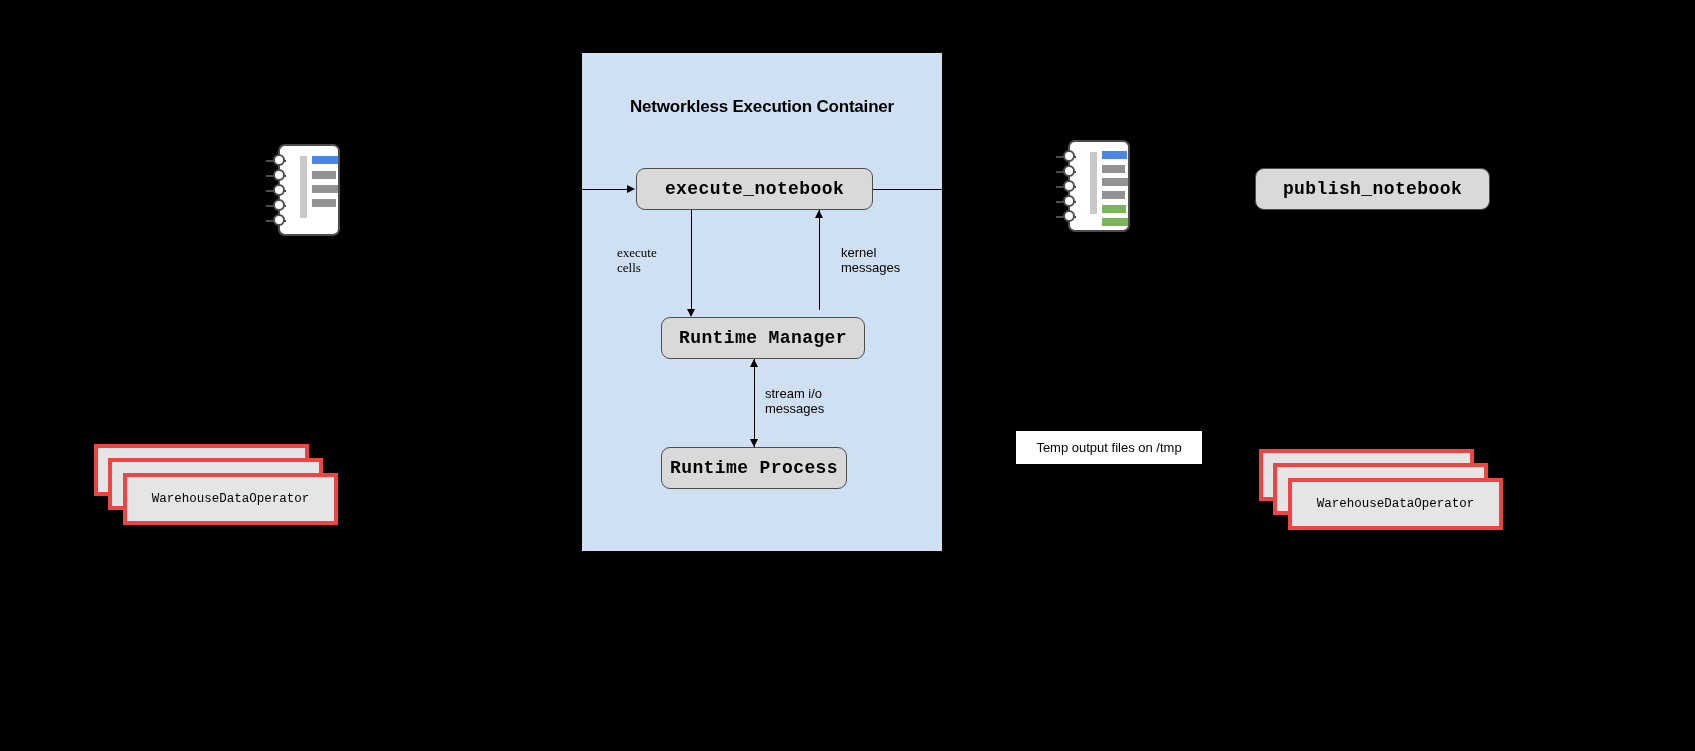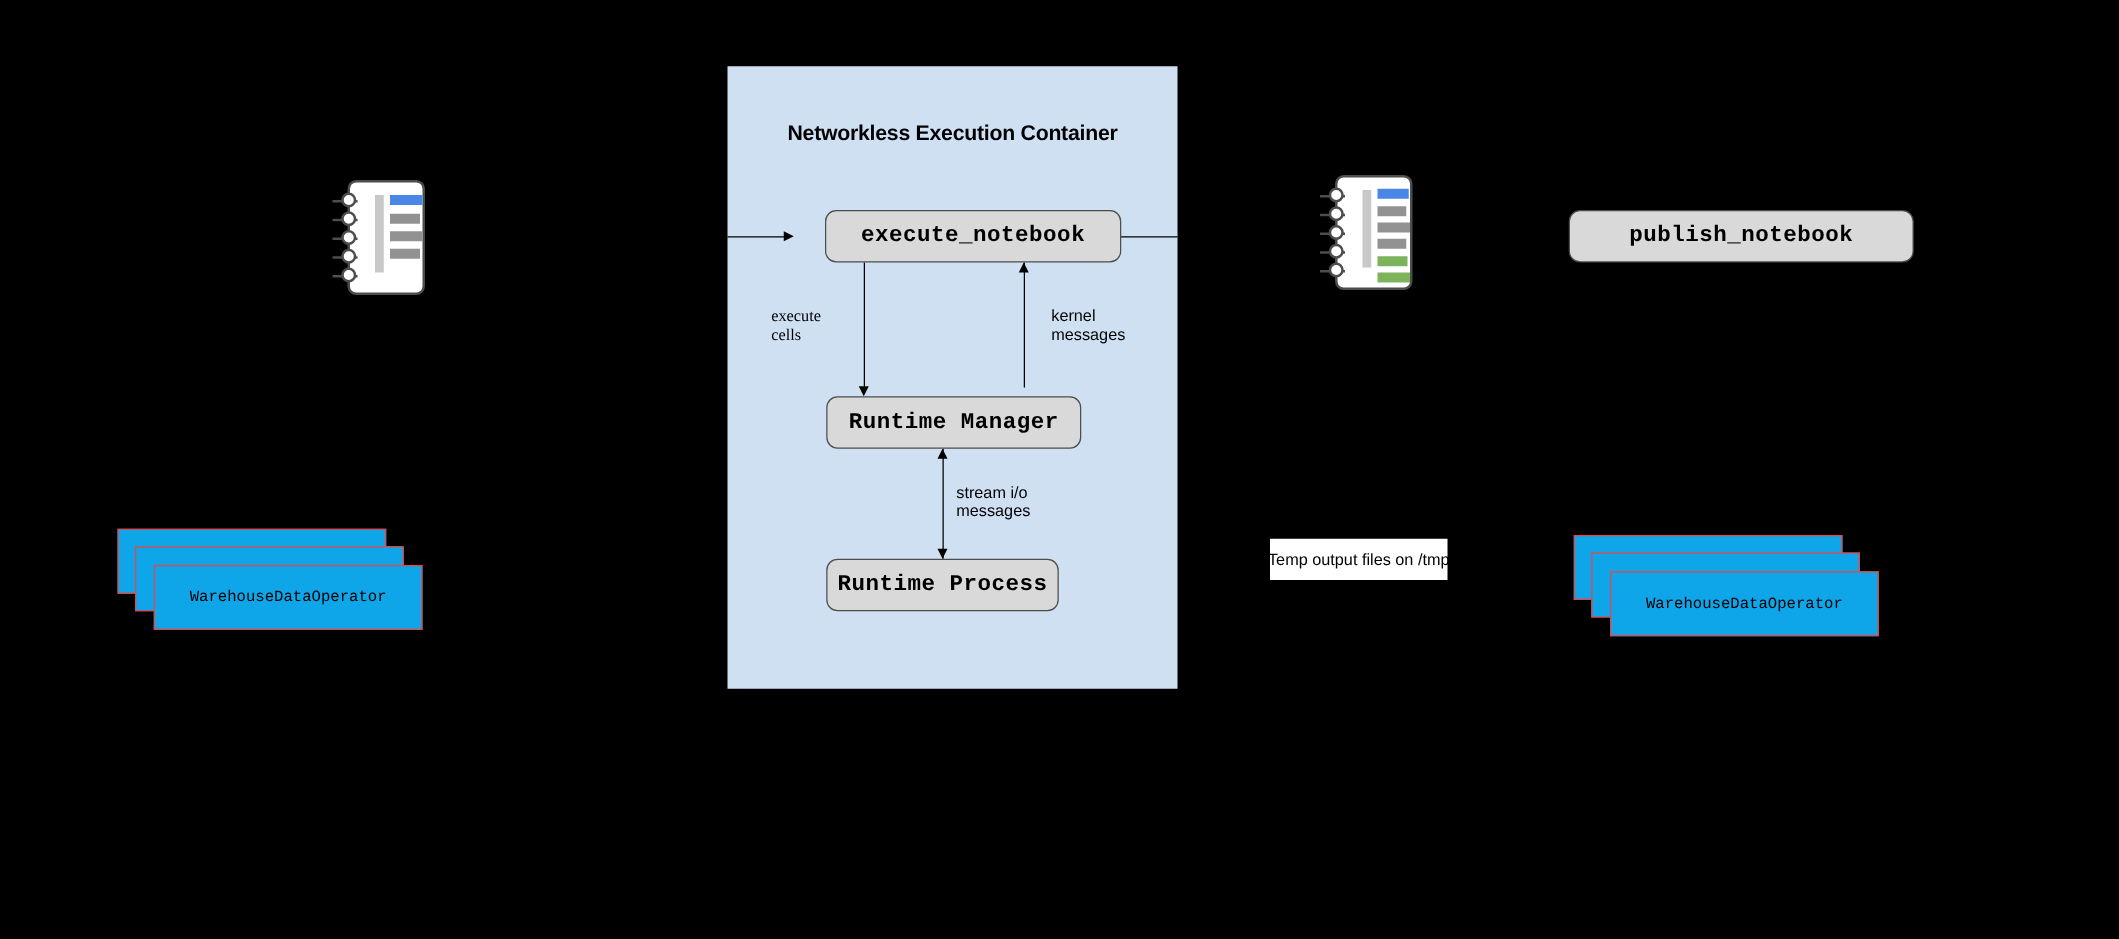--- a/index.html
+++ b/index.html
@@ -47,24 +47,24 @@
     display: flex;
     align-items: center;
     justify-content: center;
     font-family: "Liberation Mono", monospace;
     font-weight: bold;
     font-size: 18px;
     color: #000000;
     box-sizing: border-box;
     letter-spacing: 0.4px;
   }
-  #box-execute-notebook { left: 636px; top: 168px; width: 237px; height: 42px; margin-left: 24px; }
+  #box-execute-notebook { left: 636px; top: 168px; width: 237px; height: 42px; }
   #box-runtime-manager  { left: 661px; top: 317px; width: 204px; height: 42px; }
   #box-runtime-process  { left: 661px; top: 447px; width: 186px; height: 42px; }
-  #box-publish-notebook { left: 1255px; top: 168px; width: 276px; height: 42px; text-align: center; }
+  #box-publish-notebook { left: 1255px; top: 168px; width: 235px; height: 42px; text-align: center; }
 
   
   .line-h {
     position: absolute;
     height: 0;
     border-top: 1.4px solid #000000;
   }
 
   .v-arrow {
     position: absolute;
@@ -104,37 +104,38 @@
     align-items: center;
     justify-content: center;
     font-family: "Liberation Sans", sans-serif;
     font-size: 13px;
     color: #000000;
     box-sizing: border-box;
     padding: 0 8px;
     white-space: nowrap;
   }
   #note-temp-input  { left: 365px; top: 428px; width: 159px; height: 33px; }
-  #note-temp-output { left: 1016px; top: 431px; width: 142px; height: 33px; }
+  #note-temp-output { left: 1016px; top: 431px; width: 186px; height: 33px; }
 
   
   .stack { position: absolute; }
   .stack-box {
     position: absolute;
-    background: #0ea5e9;
-    border: 1px solid #ef4444;
+    background: #e5e5e5;
+    border: 4px solid #ef4444;
     box-sizing: border-box;
     display: flex;
     align-items: center;
     justify-content: center;
     font-family: "Liberation Mono", monospace;
     font-size: 12.5px;
     color: #000000;
     overflow: hidden;
     white-space: nowrap;
+    margin-top: 21px;
   }
   .stack-box.b0 { left: 0px;  top: 0px;  width: 215px; height: 52px; z-index: 1; }
   .stack-box.b1 { left: 14px; top: 14px; width: 215px; height: 52px; z-index: 2; }
   .stack-box.b2 { left: 29px; top: 29px; width: 215px; height: 52px; z-index: 3; }
   #stack-left  { left: 94px;  top: 423px; width: 260px; height: 90px; }
   #stack-right { left: 1259px; top: 428px; width: 260px; height: 90px; }
 
   
   .nb-icon { position: absolute; }
   .nb-page {

